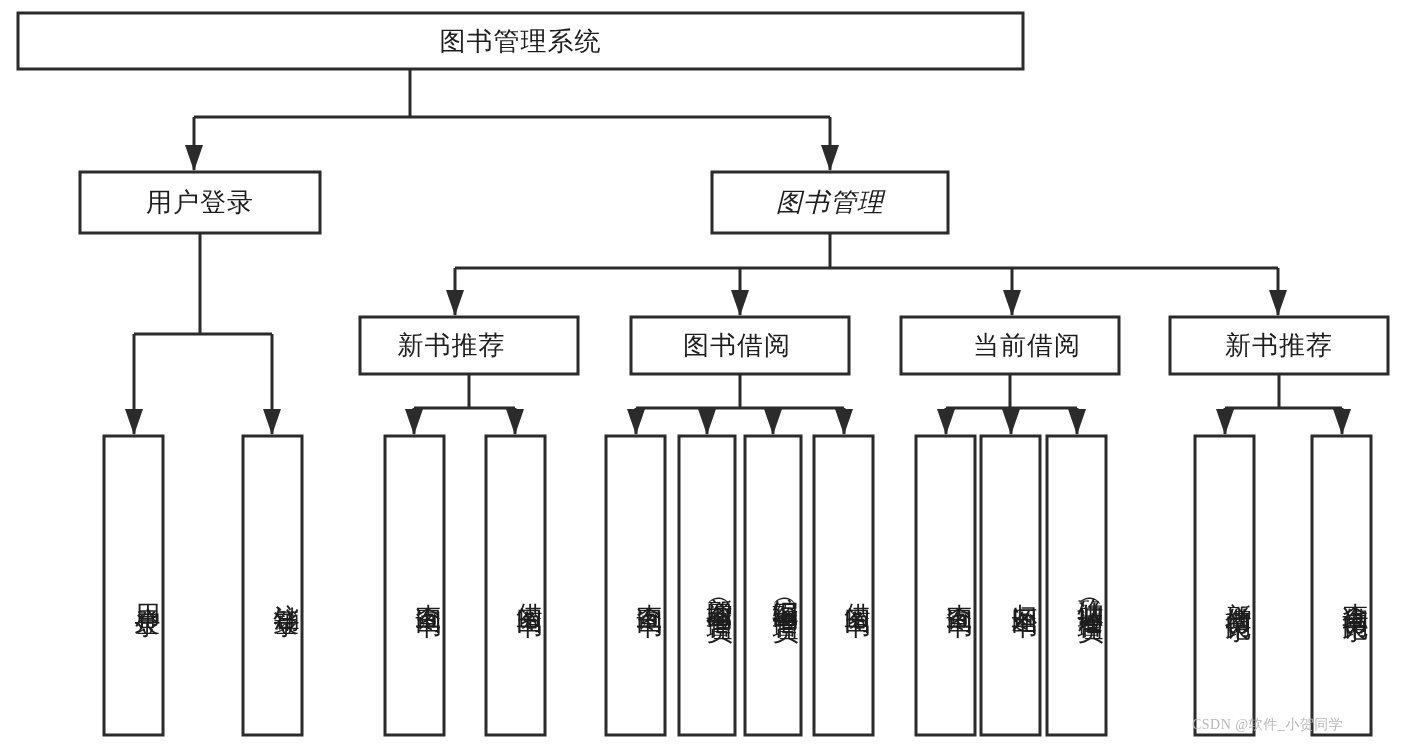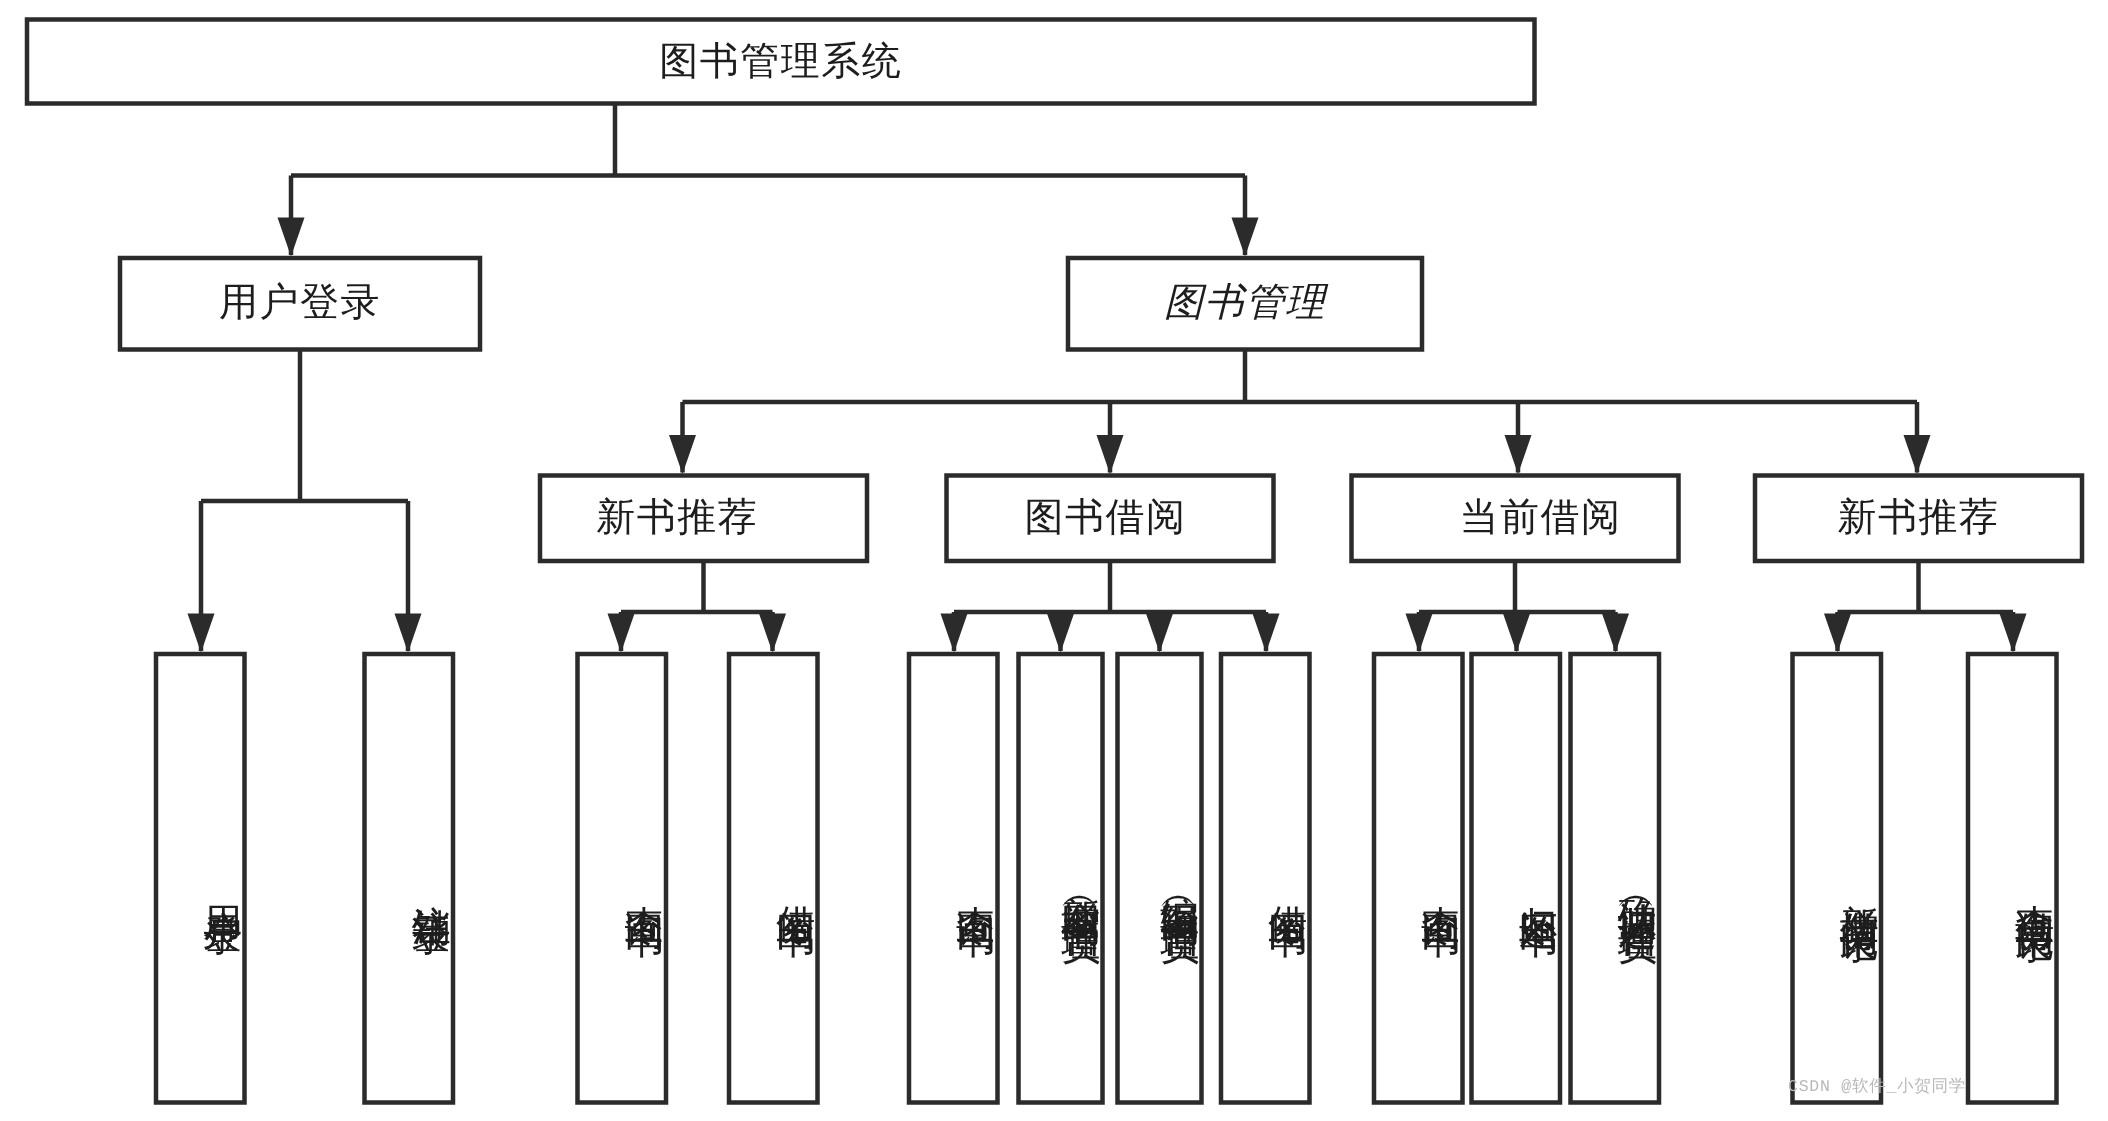--- a/index.html
+++ b/index.html
@@ -65,25 +65,25 @@
     font-size: 26px;
     letter-spacing: 3px;
     align-items: flex-start;
     padding-top: 6px;
   }
   .node-label.vertical.tall-pad {
     padding-top: 10px;
   }
   .watermark {
     position: absolute;
-    font-size: 11px;
+    font-size: 14px;
     color: #b8b8b8;
     white-space: nowrap;
     letter-spacing: 0.5px;
-    font-family: Liberation Mono, monospace;
+    font-family: Liberation Serif, serif;
   }
 </style>
 </head>
 <body>
 
 <div id="diagram-root">
 
   <svg id="diagram-canvas" viewBox="0 0 1405 747" xmlns="http://www.w3.org/2000/svg">
     <g id="connector-layer">
         <line x1="410" y1="69" x2="410" y2="117" class="connector"></line>

